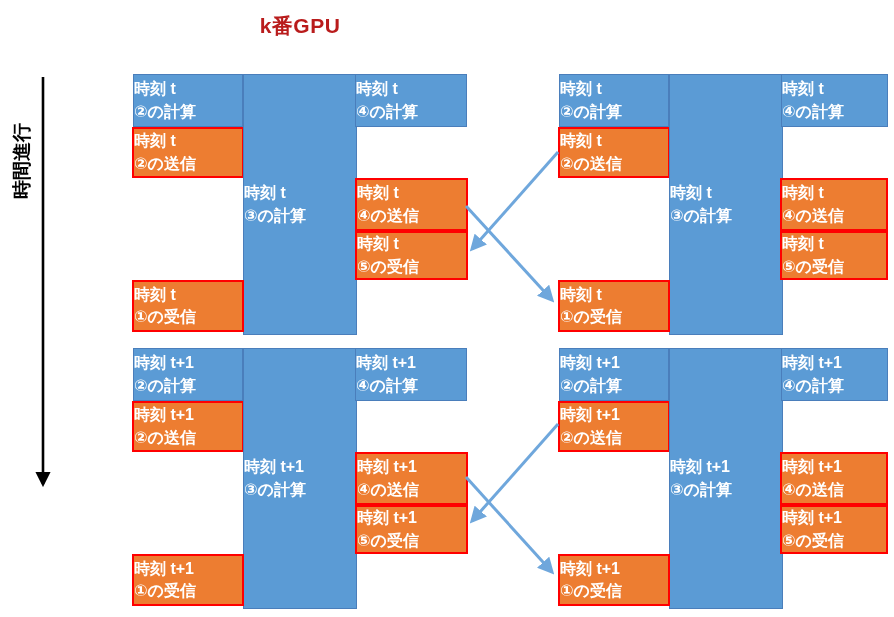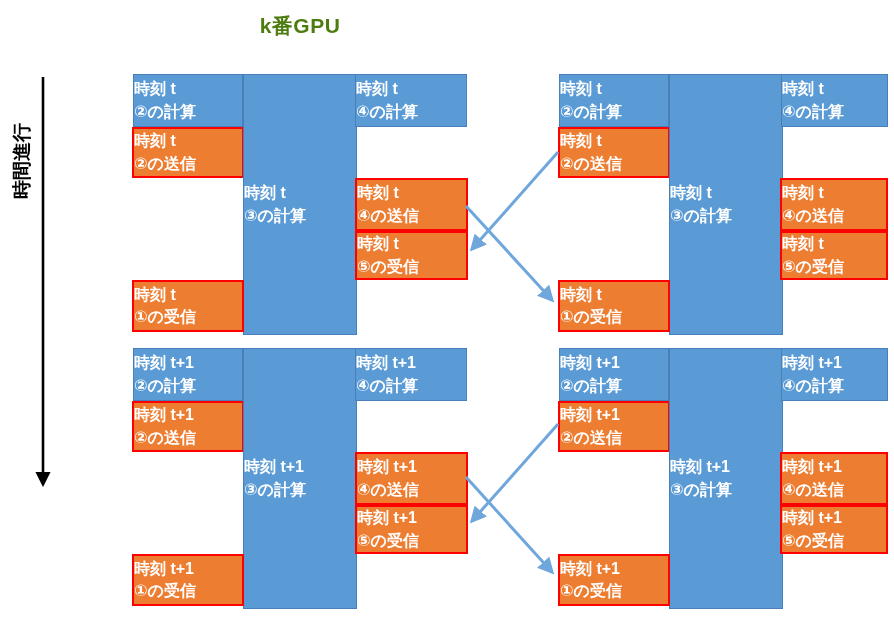--- a/index.html
+++ b/index.html
@@ -2,21 +2,21 @@
 <html style="--compute_fill: #5B9BD5; --compute_border: #4A7EBB; --comm_fill: #ED7D31; --comm_border: #FF0000; --arrow: #6FA7DC; --axis: #000000;"><head>
 <meta charset="utf-8">
 <style>
   html,body{margin:0;padding:0;background:#fff;}
   #canvas{
     position:relative;width:894px;height:617px;background:#fff;overflow:hidden;
     font-family:"Liberation Sans","DejaVu Sans",sans-serif;
   }
   .gpu-title{
     position:absolute;top:12px;width:336px;text-align:center;
-    font-size:21px;font-weight:bold;color:#4d7c0f;letter-spacing:0.5px;
+    font-size:21px;font-weight:bold;color:#b91c1c;letter-spacing:0.5px;
   }
   #title-left{left:132px;}
   #title-right{left:558px;}
   .time-axis-label{
     position:absolute;left:-37px;top:148px;width:118px;height:26px;
     transform:rotate(-90deg);text-align:center;
     font-size:19px;font-weight:bold;color:#000;white-space:nowrap;
   }
   .block{position:absolute;width:336px;height:261px;}
   .b-kt   {left:132px;top:74px;}

